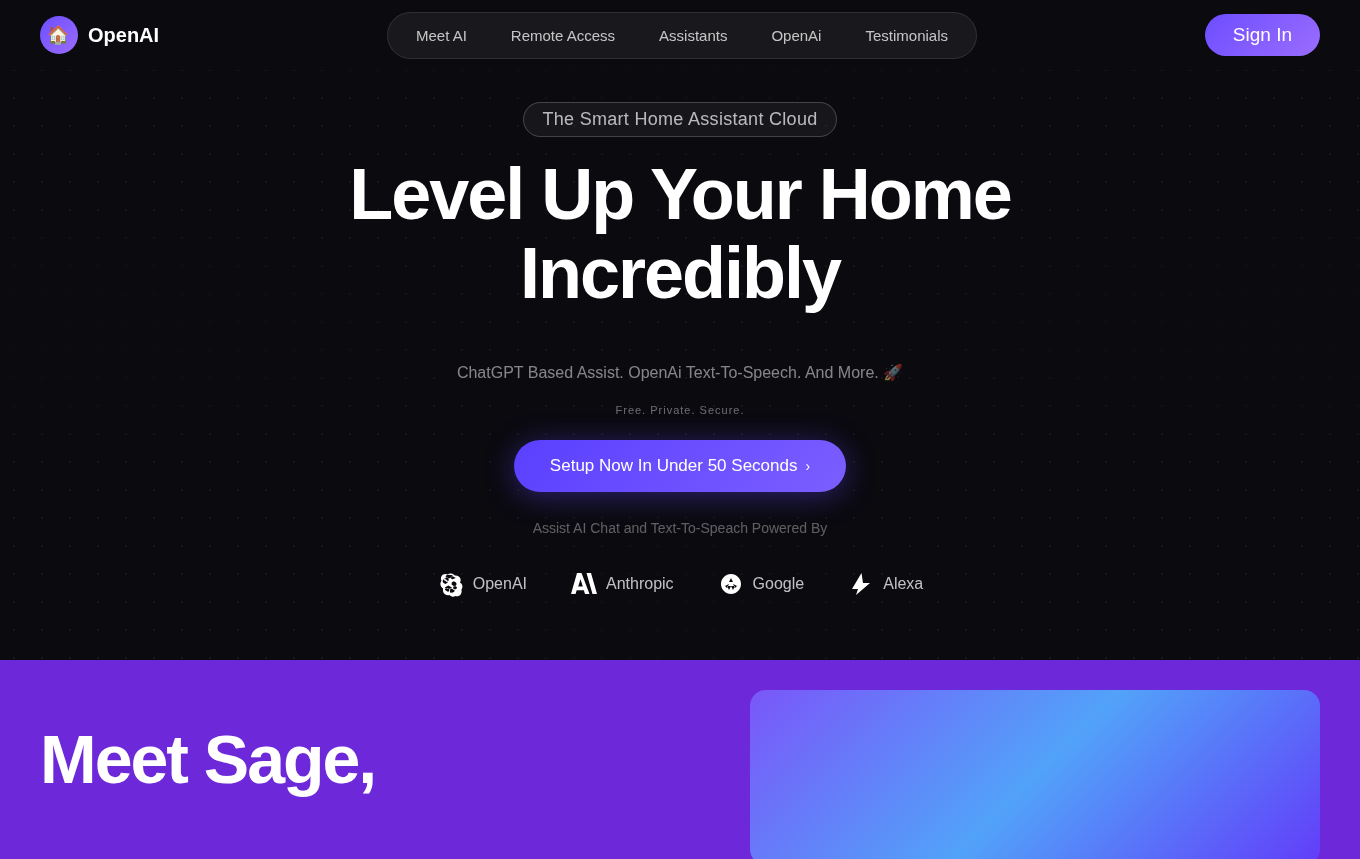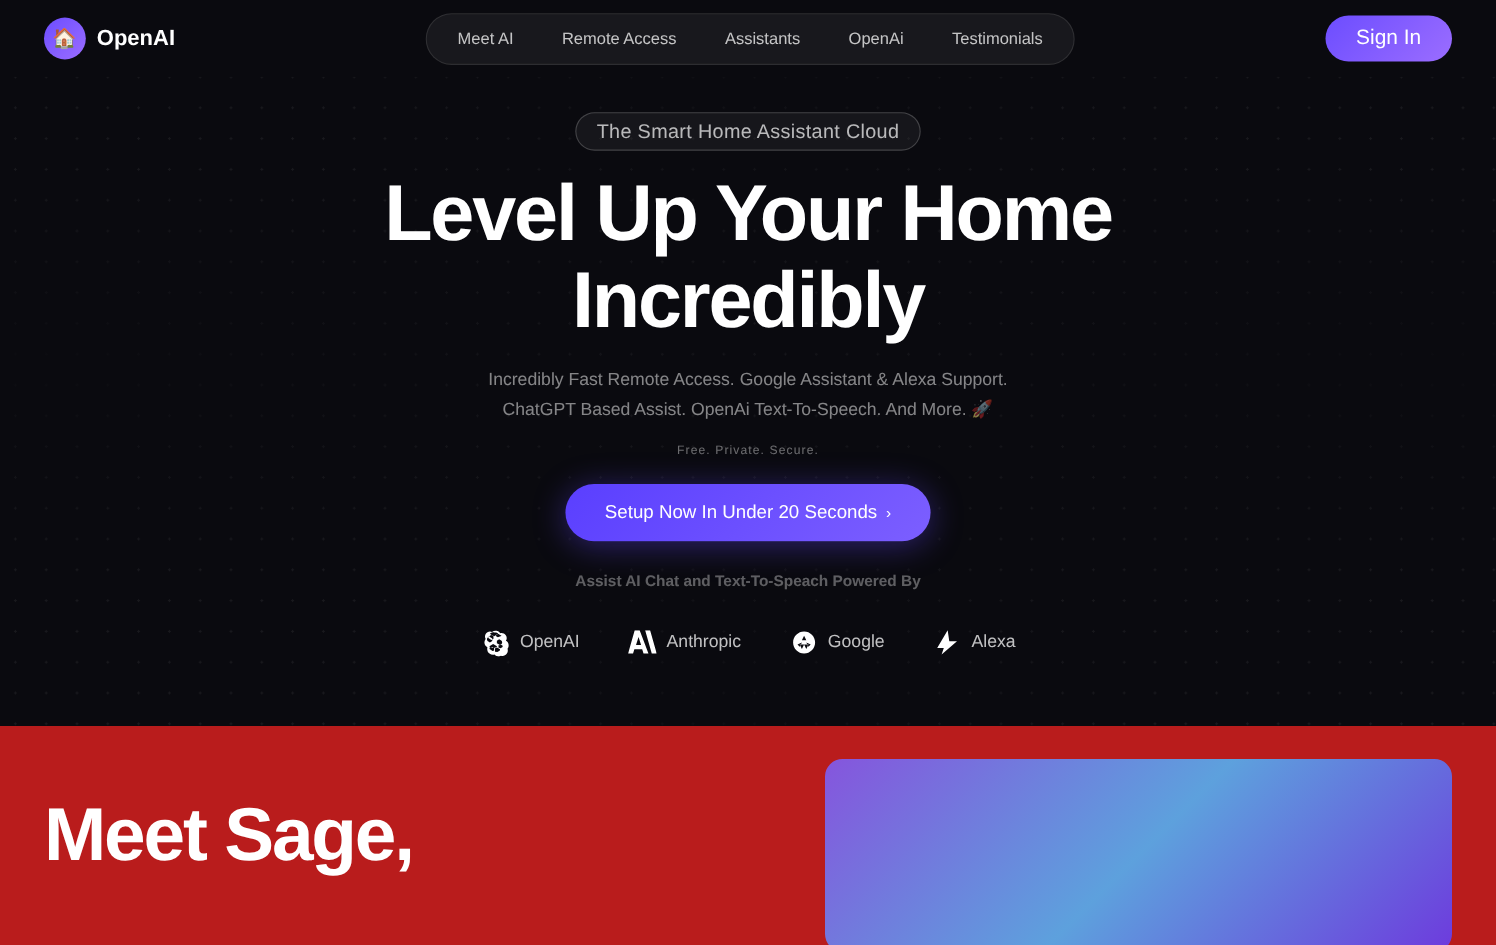--- a/index.html
+++ b/index.html
@@ -180,21 +180,20 @@
     }
 
     .cta-arrow {
       font-size: 14px;
     }
 
     .powered-by-text {
       font-size: 14px;
       color: rgba(255,255,255,0.35);
       margin-top: 10px;
-      font-weight: bold;
     }
 
     .ai-logos {
       display: flex;
       align-items: center;
       gap: 43px;
       margin-top: 16px;
       text-align: center;
     }
 
@@ -211,21 +210,21 @@
       width: 28px;
       height: 28px;
       display: flex;
       align-items: center;
       justify-content: center;
       font-size: 20px;
     }
 
     
     .bottom-section {
-      background: #b91c1c;
+      background: #6d28d9;
       min-height: 200px;
       display: flex;
       align-items: flex-start;
       padding: 60px 40px 0;
       position: relative;
     }
 
     .meet-sage-title {
       font-size: 68px;
       font-weight: 700;
@@ -266,28 +265,28 @@
 </nav>
 
 <section class="hero">
   <div class="hero-content">
 
     <div class="hero-badge">The Smart Home Assistant Cloud</div>
 
     <h1 class="hero-title">Level Up Your Home Incredibly</h1>
 
     <div class="hero-subtitle">
-      <span>Incredibly Fast Remote Access. Google Assistant &amp; Alexa Support.</span><br>
+      <br>
       <span>ChatGPT Based Assist. OpenAi Text-To-Speech. And More. 🚀</span>
     </div>
 
     <div class="hero-tagline">Free. Private. Secure.</div>
 
     <button class="cta-btn">
-      <span>Setup Now In Under 20 Seconds</span>
+      <span>Setup Now In Under 50 Seconds</span>
       <span class="cta-arrow">›</span>
     </button>
 
     <div class="powered-by-text">Assist AI Chat and Text-To-Speach Powered By</div>
 
     <div class="ai-logos">
 
       <div class="ai-logo-item">
         <div class="ai-logo-icon">
           <svg width="26" height="26" viewBox="0 0 26 26" fill="white" xmlns="http://www.w3.org/2000/svg">

